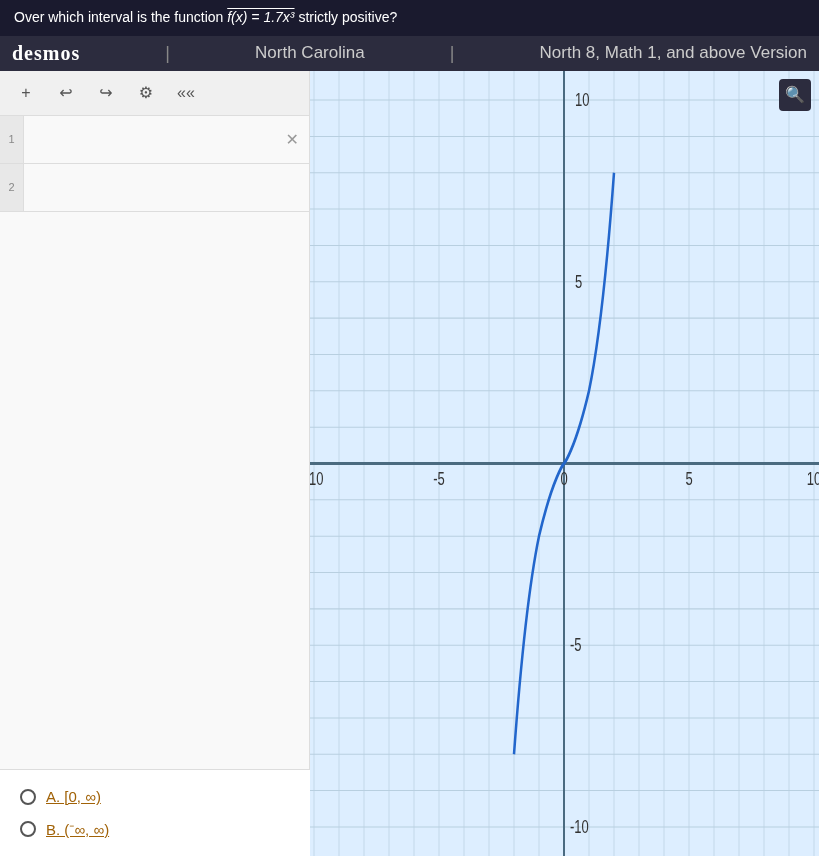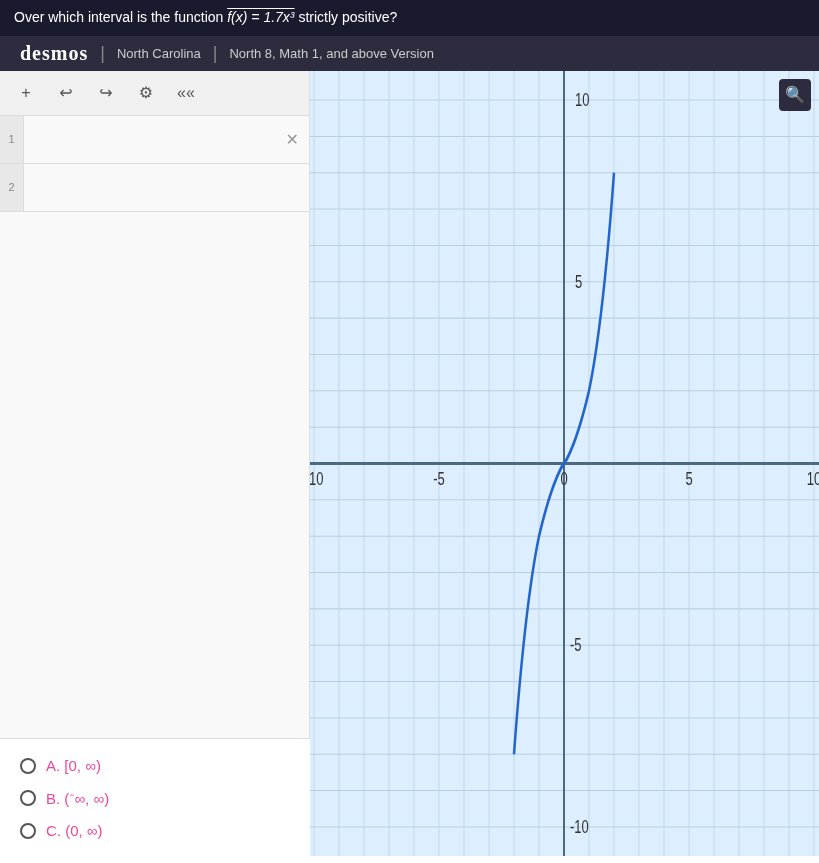--- a/index.html
+++ b/index.html
@@ -27,37 +27,38 @@
     .header-bar .question-text em {
       font-style: italic;
       text-decoration: overline;
     }
 
     
     .desmos-bar {
       background: #2c2c3e;
       display: flex;
       align-items: center;
-      padding: 6px 20px;
+      padding: 6px 12px;
       gap: 12px;
+      justify-content: space-between;
     }
     .desmos-logo {
       color: #fff;
       font-size: 20px;
       font-weight: bold;
       letter-spacing: 1px;
       font-family: Georgia, serif;
     }
     .desmos-separator {
       color: #888;
       font-size: 18px;
     }
     .desmos-context {
       color: #ccc;
-      font-size: 13px;
+      font-size: 17px;
     }
 
     
     .main-content {
       display: flex;
       height: calc(863px - 38px - 40px);
     }
 
     
     .left-panel {
@@ -198,21 +199,22 @@
     .radio-circle {
       width: 16px;
       height: 16px;
       border-radius: 50%;
       border: 2px solid #555;
       flex-shrink: 0;
       background: #fff;
     }
     .option-label {
       font-size: 15px;
-      color: #ec4899;
+      color: #a16207;
+      text-decoration: underline;
     }
 
     
     .graph-svg {
       width: 100%;
       height: 100%;
     }
   </style>
 </head>
 <body>
@@ -366,18 +368,14 @@
   <div class="answer-option">
     <div class="radio-circle"></div>
     <span class="option-label">A. [0, ∞)</span>
   </div>
 
   <div class="answer-option">
     <div class="radio-circle"></div>
     <span class="option-label">B. (⁻∞, ∞)</span>
   </div>
 
-  <div class="answer-option">
-    <div class="radio-circle"></div>
-    <span class="option-label">C. (0, ∞)</span>
-  </div>
 
 </div>
 
 </body></html>

